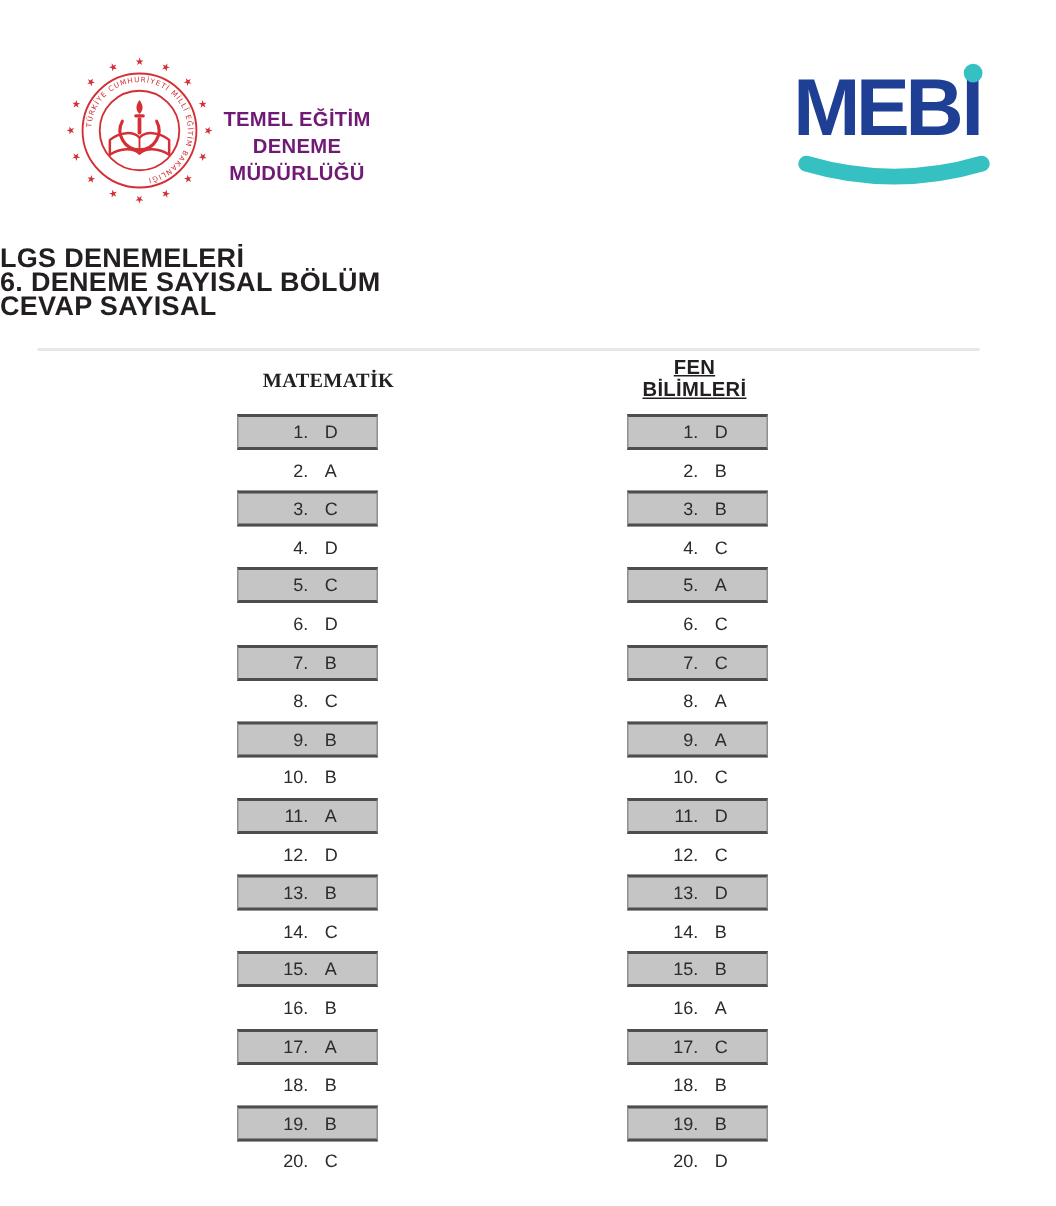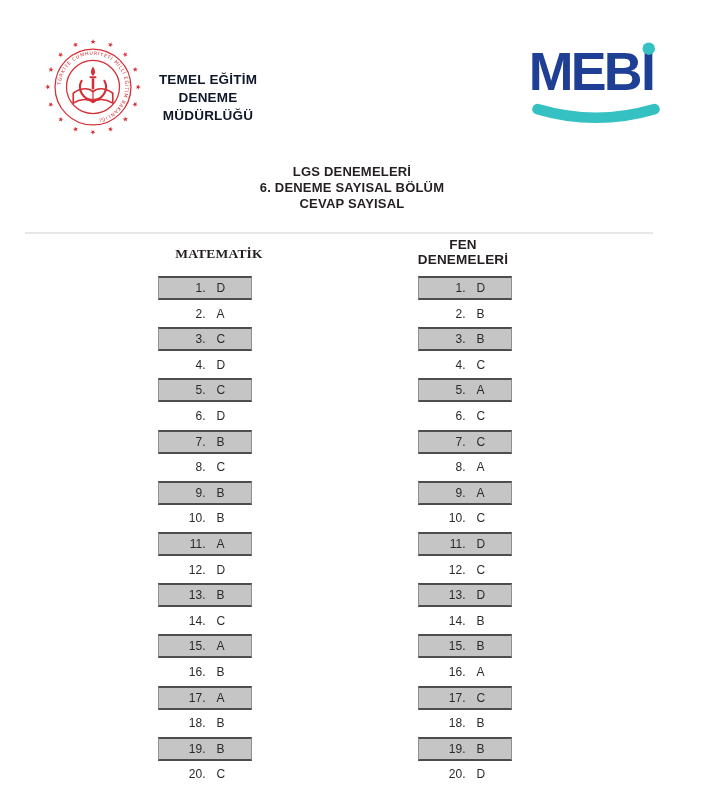--- a/index.html
+++ b/index.html
@@ -4,41 +4,41 @@
 <style>
   html,body{margin:0;padding:0;background:#ffffff;}
   .page{
     position:relative;width:704px;height:804px;background:#ffffff;
     font-family:"Liberation Sans", sans-serif;color:#231F20;overflow:hidden;
   }
 
   
   .seal{position:absolute;left:41px;top:35px;width:104px;height:104px;}
   .ministry-name{
-    position:absolute;left:138px;top:71px;width:140px;text-align:center;
-    color:#0f172a;font-weight:bold;font-size:13.5px;line-height:18px;letter-spacing:.2px;
+    position:absolute;left:128px;top:71px;width:140px;text-align:center;
+    color:#701a75;font-weight:bold;font-size:13.5px;line-height:18px;letter-spacing:.2px;
   }
   .mebi{position:absolute;left:528px;top:42px;width:136px;height:94px;}
   .mebi svg{display:block;width:136px;height:94px;}
 
   
   .title-block{
-    position:absolute;left:0;top:164px;width:704px;text-align:center;
-    font-weight:bold;font-size:13px;line-height:16px;color:#231F20;letter-spacing:.2px;
+    position:absolute;left:0;top:164px;width:704px;
+    font-weight:bold;font-size:18px;line-height:16px;color:#231F20;letter-spacing:.2px;
   }
 
   .divider{position:absolute;left:25px;top:232px;width:628px;height:2px;background:#E7E7E7;}
 
   
   .col-header{
     position:absolute;width:150px;text-align:center;font-weight:bold;
     font-size:13.5px;line-height:15px;color:#231F20;letter-spacing:.2px;
   }
   .col-header.math{left:144px;top:246px;font-family:Liberation Serif, serif;}
-  .col-header.fen{left:388px;top:237px;}
+  .col-header.fen{left:388px;top:237px;text-decoration:underline;}
 
   .answer-list{position:absolute;top:276px;width:94px;}
   .answer-list.math{left:158px;}
   .answer-list.fen{left:418px;}
 
   .row{
     box-sizing:border-box;height:24px;margin-bottom:1.6px;
     display:flex;align-items:center;justify-content:center;
     font-size:12px;color:#2B2B2B;
   }
@@ -116,21 +116,21 @@
     <div>CEVAP SAYISAL</div>
   </div>
 
   <div class="divider"></div>
 
   <div class="col-header math">
     <div>MATEMATİK</div>
   </div>
   <div class="col-header fen">
     <div>FEN</div>
-    <div>DENEMELERİ</div>
+    <div>BİLİMLERİ</div>
   </div>
 
   <div class="answer-list math">
       <div class="row shaded">
         <span class="num">1.</span>
         <span class="ltr">D</span>
       </div>
       <div class="row plain">
         <span class="num">2.</span>
         <span class="ltr">A</span>

